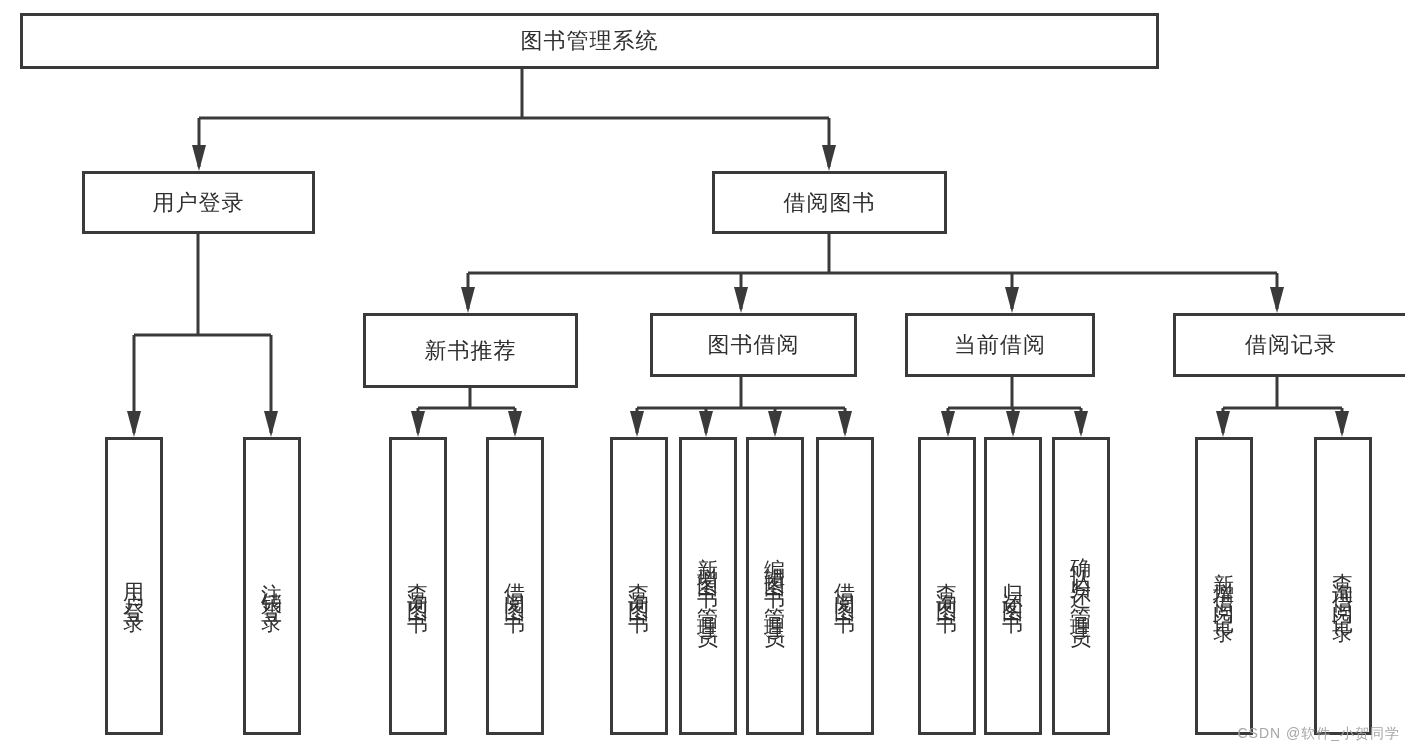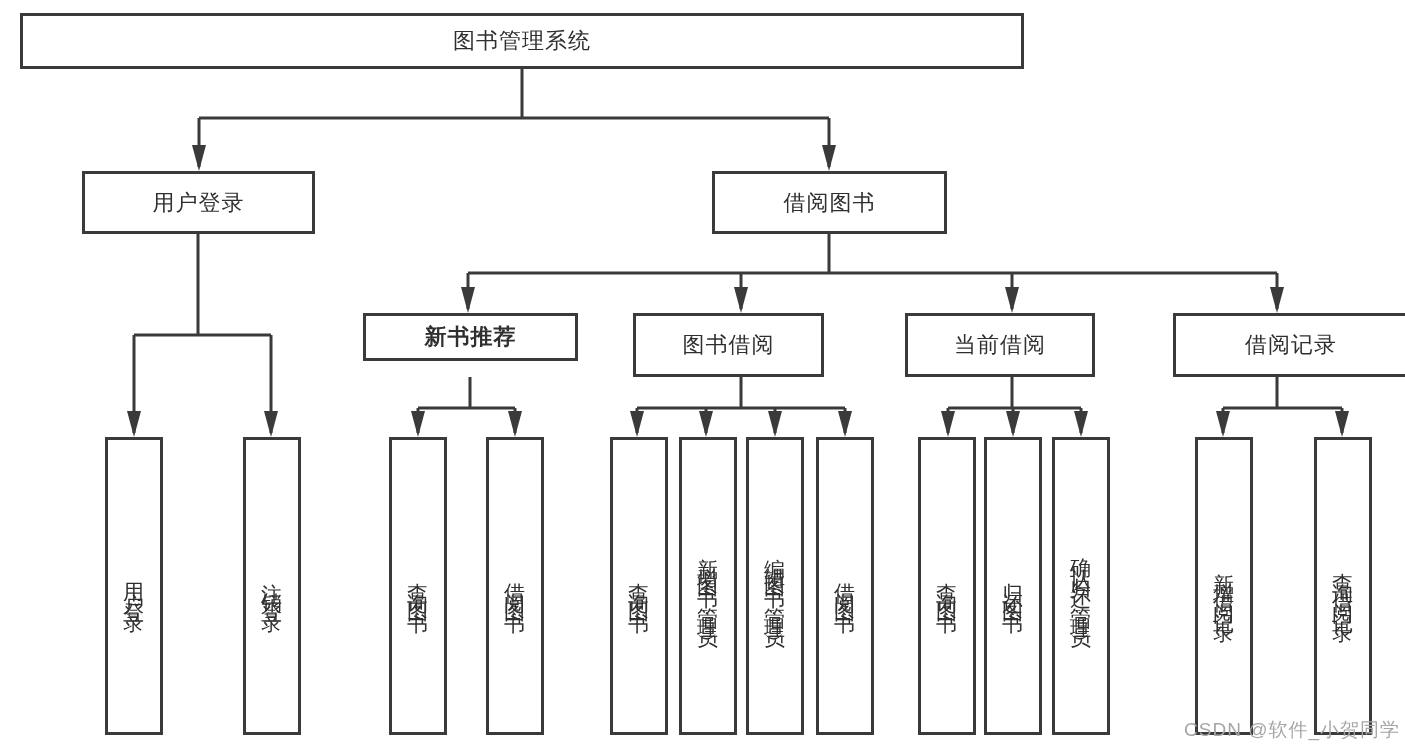--- a/index.html
+++ b/index.html
@@ -33,21 +33,21 @@
     line-height:1;
     top:437px;
     width:58px;
     height:298px;
   }
   .watermark{
     position:absolute;
     right:5px;
     bottom:4px;
     color:#a6a6a6;
-    font-size:19px;
+    font-size:14px;
     letter-spacing:1px;
     z-index:3;
     pointer-events:none;
   }
 </style>
 </head>
 <body>
 
 <div class="stage">
 
@@ -87,27 +87,27 @@
       <line x1="948" y1="408" x2="948" y2="433" marker-end="url(#arr)"></line>
       <line x1="1013" y1="408" x2="1013" y2="433" marker-end="url(#arr)"></line>
       <line x1="1081" y1="408" x2="1081" y2="433" marker-end="url(#arr)"></line>
 
       <path d="M1277,377 V408 M1223,408 H1342"></path>
       <line x1="1223" y1="408" x2="1223" y2="433" marker-end="url(#arr)"></line>
       <line x1="1342" y1="408" x2="1342" y2="433" marker-end="url(#arr)"></line>
     </g>
   </svg>
 
-  <div class="box" style="left:20px;top:13px;width:1004px;height:56px;">图书管理系统</div>
+  <div class="box" style="left:20px;top:13px;width:1139px;height:56px;">图书管理系统</div>
 
   <div class="box" style="left:82px;top:171px;width:233px;height:63px;">用户登录</div>
   <div class="box" style="left:712px;top:171px;width:235px;height:63px;">借阅图书</div>
 
-  <div class="box" style="left:363px;top:313px;width:215px;height:48px;font-weight:bold;">新书推荐</div>
-  <div class="box" style="left:633px;top:313px;width:191px;height:64px;font-family:Liberation Serif, serif;">图书借阅</div>
+  <div class="box" style="left:363px;top:313px;width:215px;height:75px;">新书推荐</div>
+  <div class="box" style="left:650px;top:313px;width:207px;height:64px;font-family:Liberation Serif, serif;">图书借阅</div>
   <div class="box" style="left:905px;top:313px;width:190px;height:64px;">当前借阅</div>
   <div class="box" style="left:1173px;top:313px;width:236px;height:64px;">借阅记录</div>
 
   <div class="box vbox" style="left:105px;">用户登录</div>
   <div class="box vbox" style="left:243px;">注销登录</div>
 
   <div class="box vbox" style="left:389px;">查询图书</div>
   <div class="box vbox" style="left:486px;">借阅图书</div>
 
   <div class="box vbox" style="left:610px;">查询图书</div>

